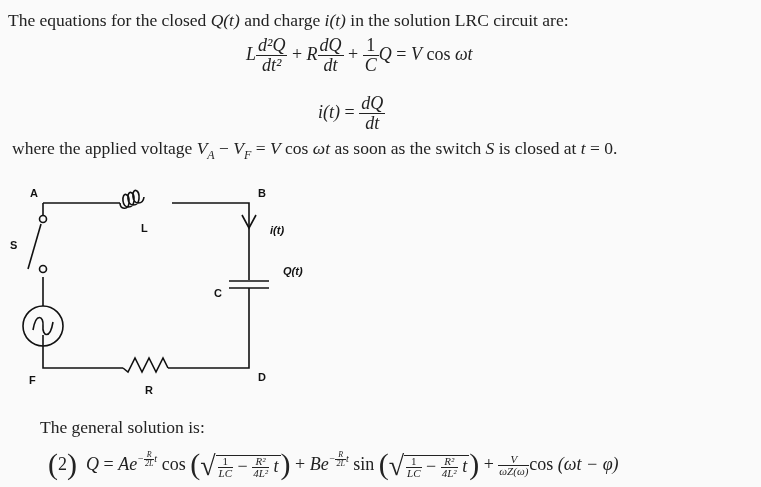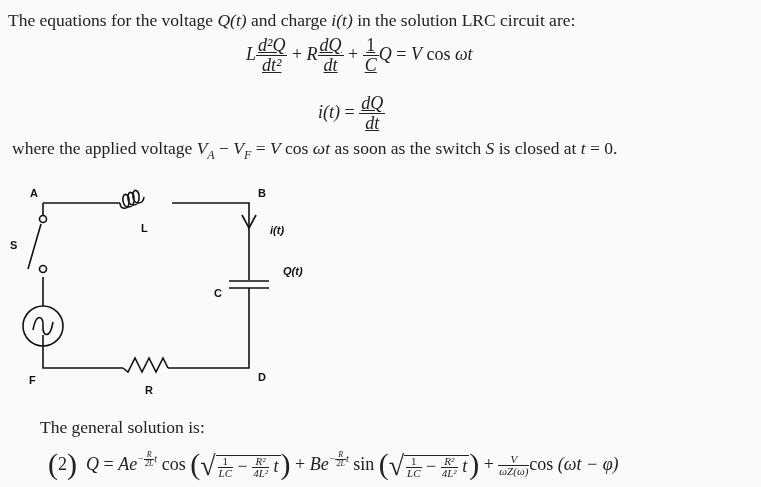--- a/index.html
+++ b/index.html
@@ -8,41 +8,41 @@
     background:#fafafa; color:#222;
     font-family:"Liberation Serif","DejaVu Serif",serif;
     position:relative;
   }
   .abs { position:absolute; }
   .para { font-size:17.5px; white-space:nowrap; line-height:20px; }
   .m { font-style:italic; }
   .up { font-style:normal; }
   .math { font-size:18px; white-space:nowrap; }
   .frac { display:inline-block; vertical-align:middle; text-align:center; position:relative; }
-  .frac > span { display:block; line-height:19px; padding:0 2px;text-decoration:underline; }
+  .frac > span { display:block; line-height:19px; padding:0 2px; }
   .frac > .num { border-bottom:1.2px solid #222; }
   .sfrac { display:inline-block; vertical-align:middle; text-align:center; font-size:11px; }
   .sfrac > span { display:block; line-height:11px; padding:0 1px; }
   .sfrac > .num { border-bottom:1px solid #222; }
   .tfrac { display:inline-block; vertical-align:middle; text-align:center; font-size:8px; }
   .tfrac > span { display:block; line-height:8px; padding:0 1px; }
   .tfrac > .num { border-bottom:0.8px solid #222; }
   .sup-exp { font-size:10px; display:inline-block; vertical-align:8px; font-style:italic; }
   .bigparen { font-size:30px; font-weight:300; vertical-align:-4px; font-style:normal; }
   .sqrt { display:inline-block; vertical-align:middle; }
   .sqrt-sym { font-size:28px; vertical-align:-4px; font-style:normal; }
   .sqrt-body { display:inline-block; border-top:1.2px solid #222; padding:0 2px; vertical-align:middle; }
   .diagram { left:0; top:180px; width:320px; height:220px; }
   .lbl { font-family:"Liberation Sans","DejaVu Sans",sans-serif; font-weight:bold; font-size:11px; }
 </style>
 </head>
 <body>
 
 <div class="abs para" style="left:8px; top:10px;">
-  <span>The equations for the voltage </span><span class="m">Q</span><span style="font-style:italic">(t)</span><span> and charge </span><span class="m">i</span><span style="font-style:italic">(t)</span><span> in the solution LRC circuit are:</span>
+  <span>The equations for the closed </span><span class="m">Q</span><span style="font-style:italic">(t)</span><span> and charge </span><span class="m">i</span><span style="font-style:italic">(t)</span><span> in the solution LRC circuit are:</span>
 </div>
 
 <div class="abs math" style="left:246px; top:36px;">
   <span class="m">L</span><span class="frac m"><span class="num">d²Q</span><span class="den">dt²</span></span>
   <span>+ </span><span class="m">R</span><span class="frac m"><span class="num">dQ</span><span class="den">dt</span></span>
   <span>+</span>
   <span class="frac"><span class="num">1</span><span class="den m">C</span></span><span class="m">Q</span><span> = </span><span class="m">V</span><span> cos </span><span class="m">ωt</span>
 </div>
 
 <div class="abs math" style="left:318px; top:94px;">

